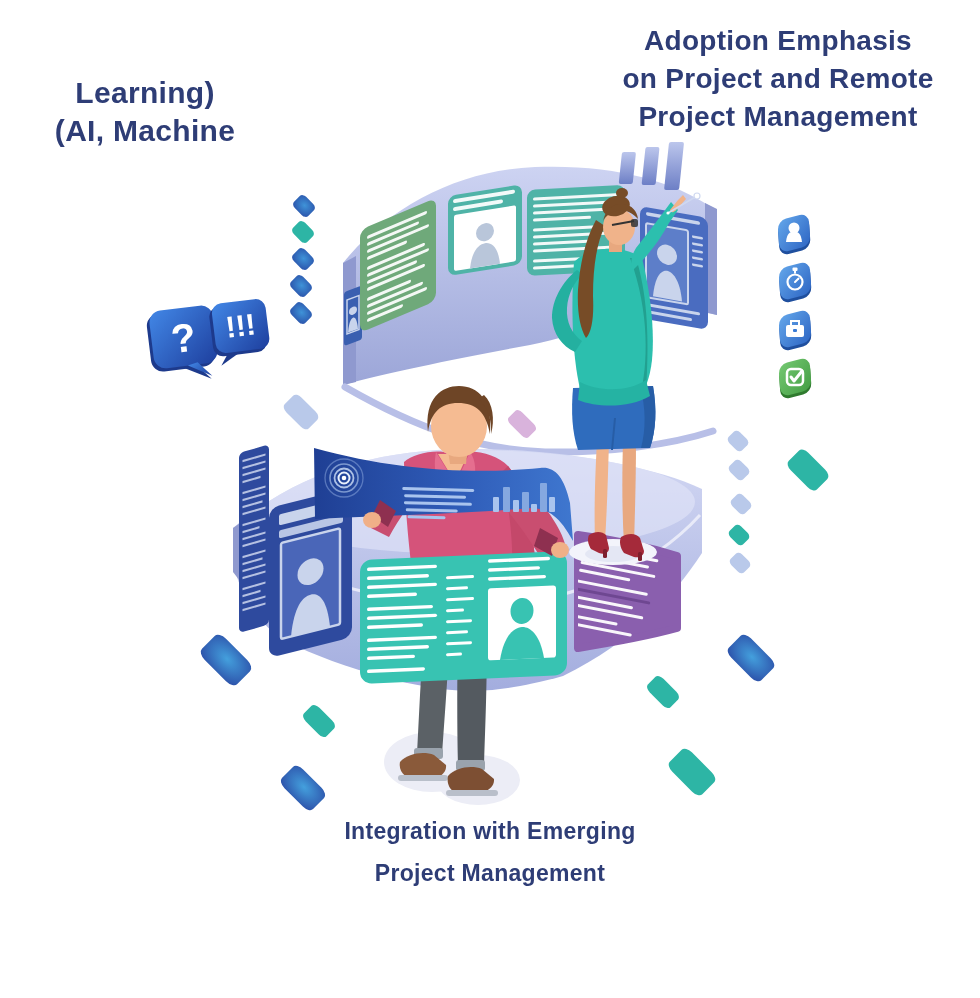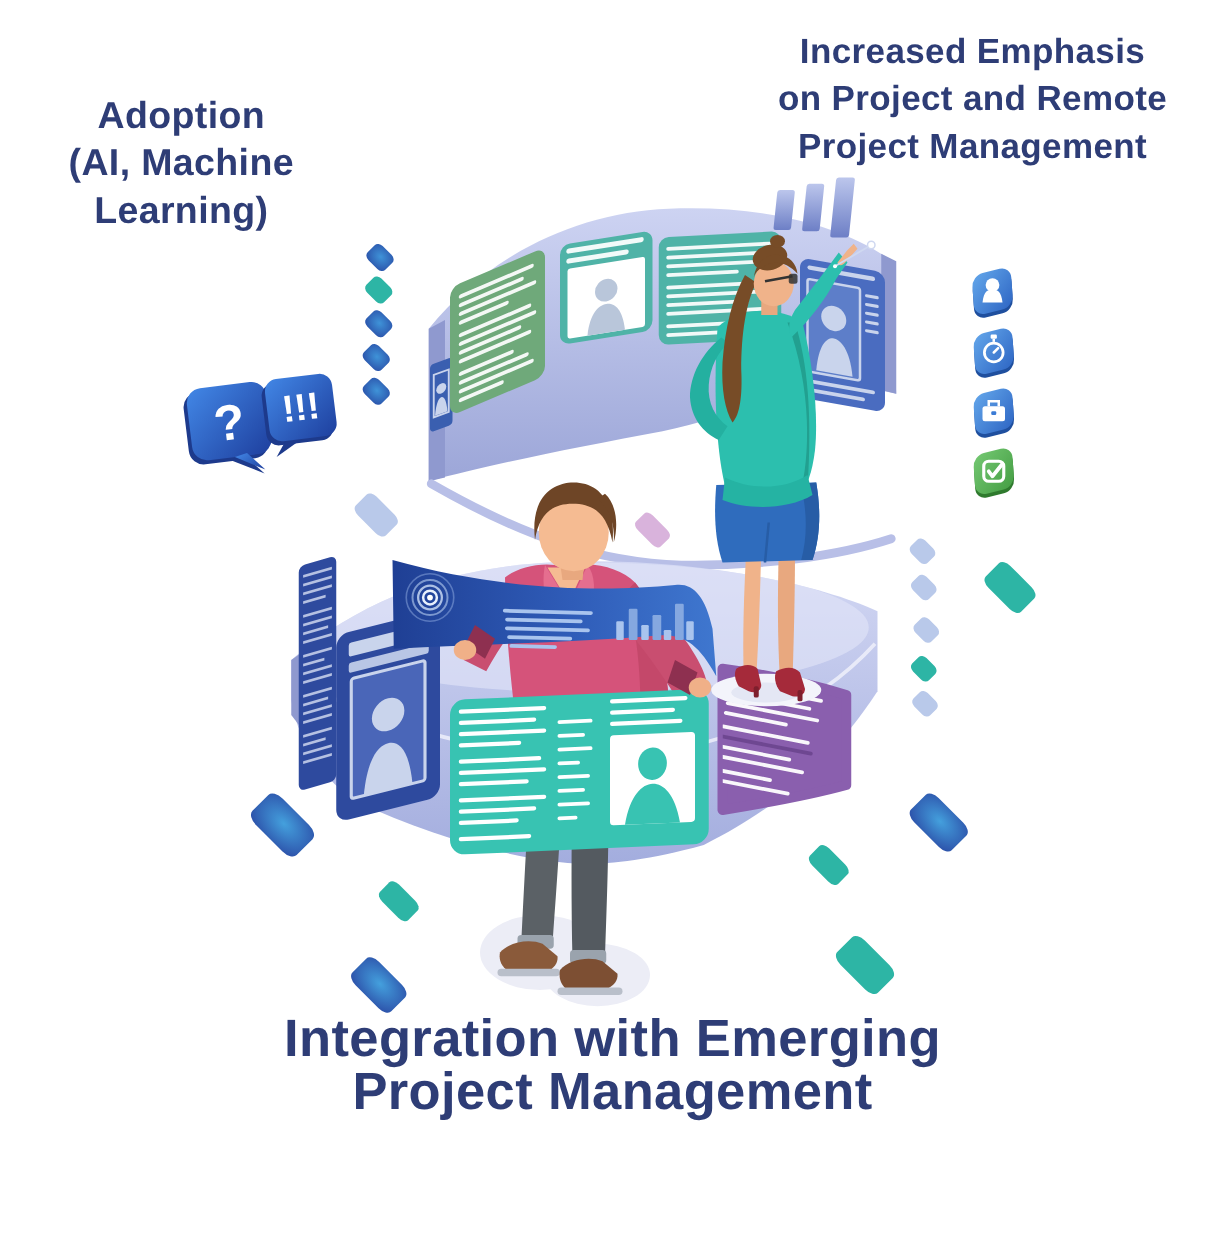--- a/index.html
+++ b/index.html
@@ -1,36 +1,35 @@
 <!DOCTYPE html>
 <html><head>
 <meta charset="utf-8">
 <style>
   html,body{margin:0;padding:0;background:#ffffff;}
   .canvas{position:relative;width:980px;height:998px;background:#ffffff;overflow:hidden;
           font-family:"Liberation Sans","DejaVu Sans",sans-serif;}
   .label{position:absolute;color:#2e3d76;font-weight:bold;text-align:center;letter-spacing:.3px;}
   .label-tl{left:28px;top:74px;width:234px;font-size:30px;line-height:38px;}
   .label-tr{left:590px;top:22px;width:376px;font-size:28px;line-height:38px;}
-  .label-bottom{left:168px;top:810px;width:644px;font-size:42px;line-height:42px;}
+  .label-bottom{left:168px;top:810px;width:644px;font-size:23px;line-height:42px;}
   svg{position:absolute;left:0;top:0;}
   .bubble-text{font-family:"Liberation Sans","DejaVu Sans",sans-serif;font-weight:bold;fill:#ffffff;}
 </style>
 </head>
 <body>
 
 <div class="canvas">
 
 <div class="label label-tl">
-  <div>Adoption</div>
+  <div>Learning)</div>
   <div>(AI, Machine</div>
-  <div>Learning)</div>
 </div>
 <div class="label label-tr">
-  <div>Increased Emphasis</div>
+  <div>Adoption Emphasis</div>
   <div>on Project and Remote</div>
   <div>Project Management</div>
 </div>
 <div class="label label-bottom">
   <div>Integration with Emerging</div>
   <div>Project Management</div>
 </div>
 
 <svg width="980" height="998" viewBox="0 0 980 998">
   <defs>

